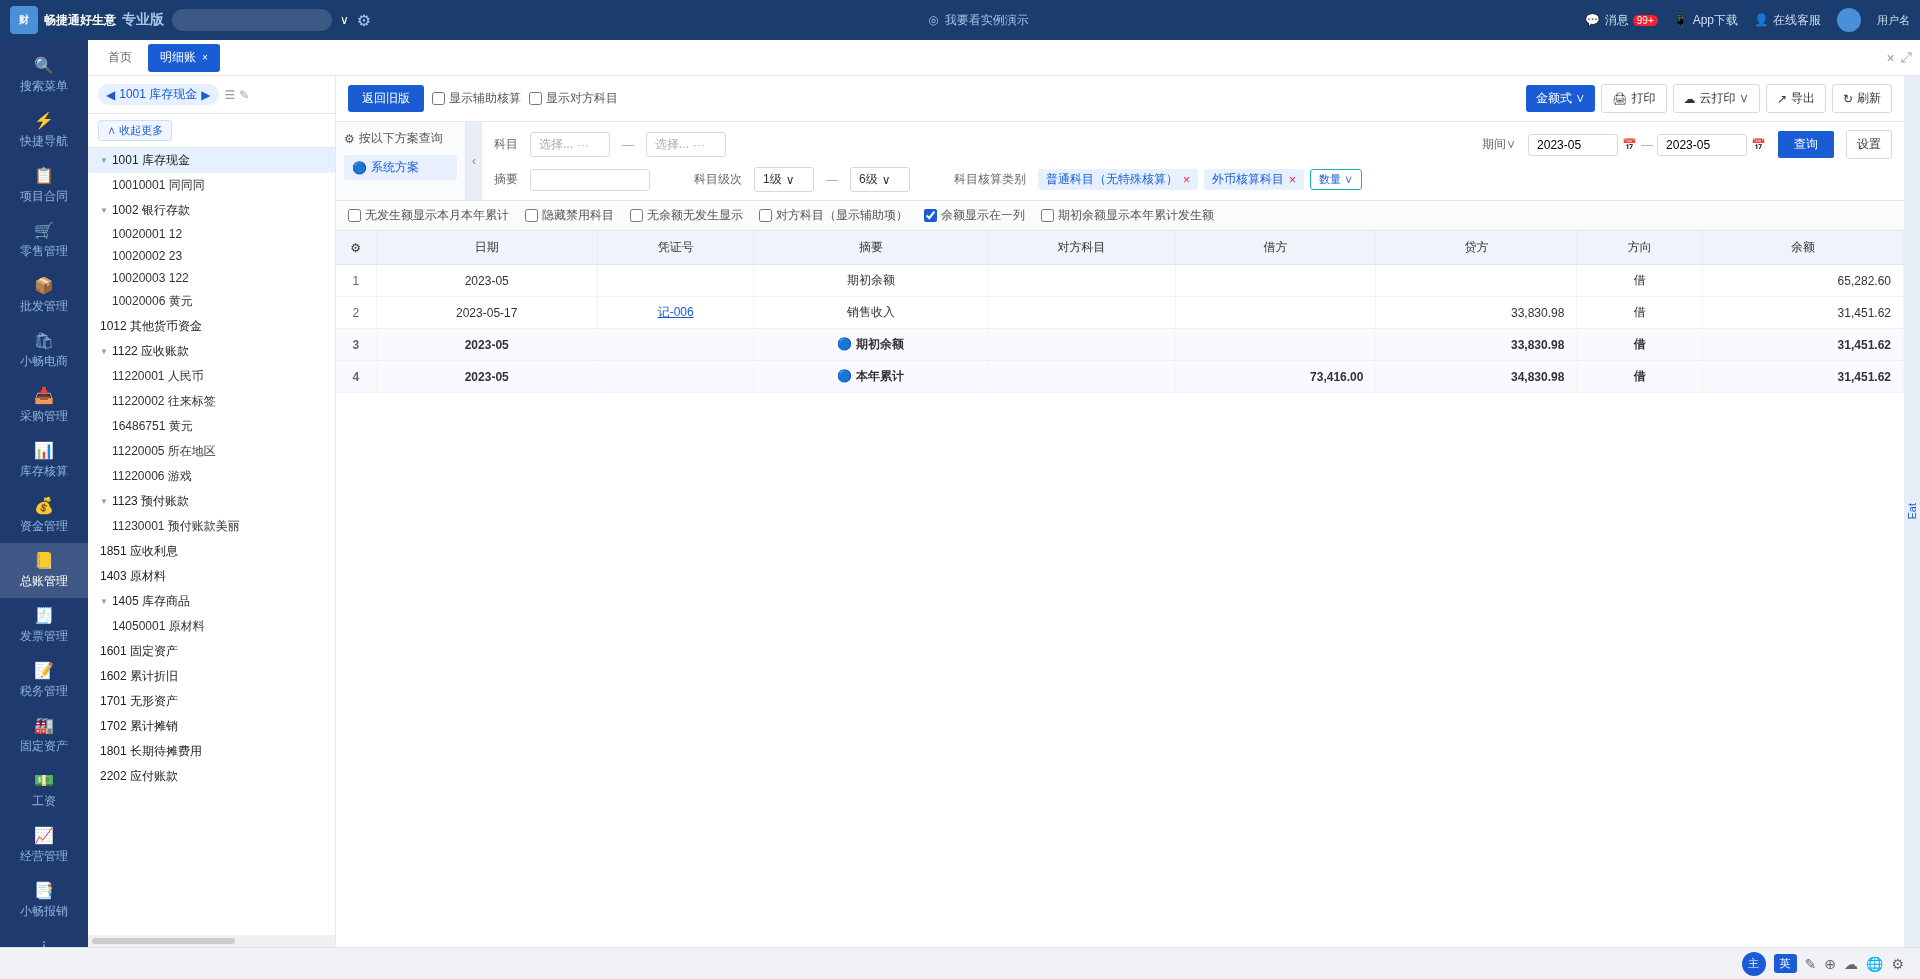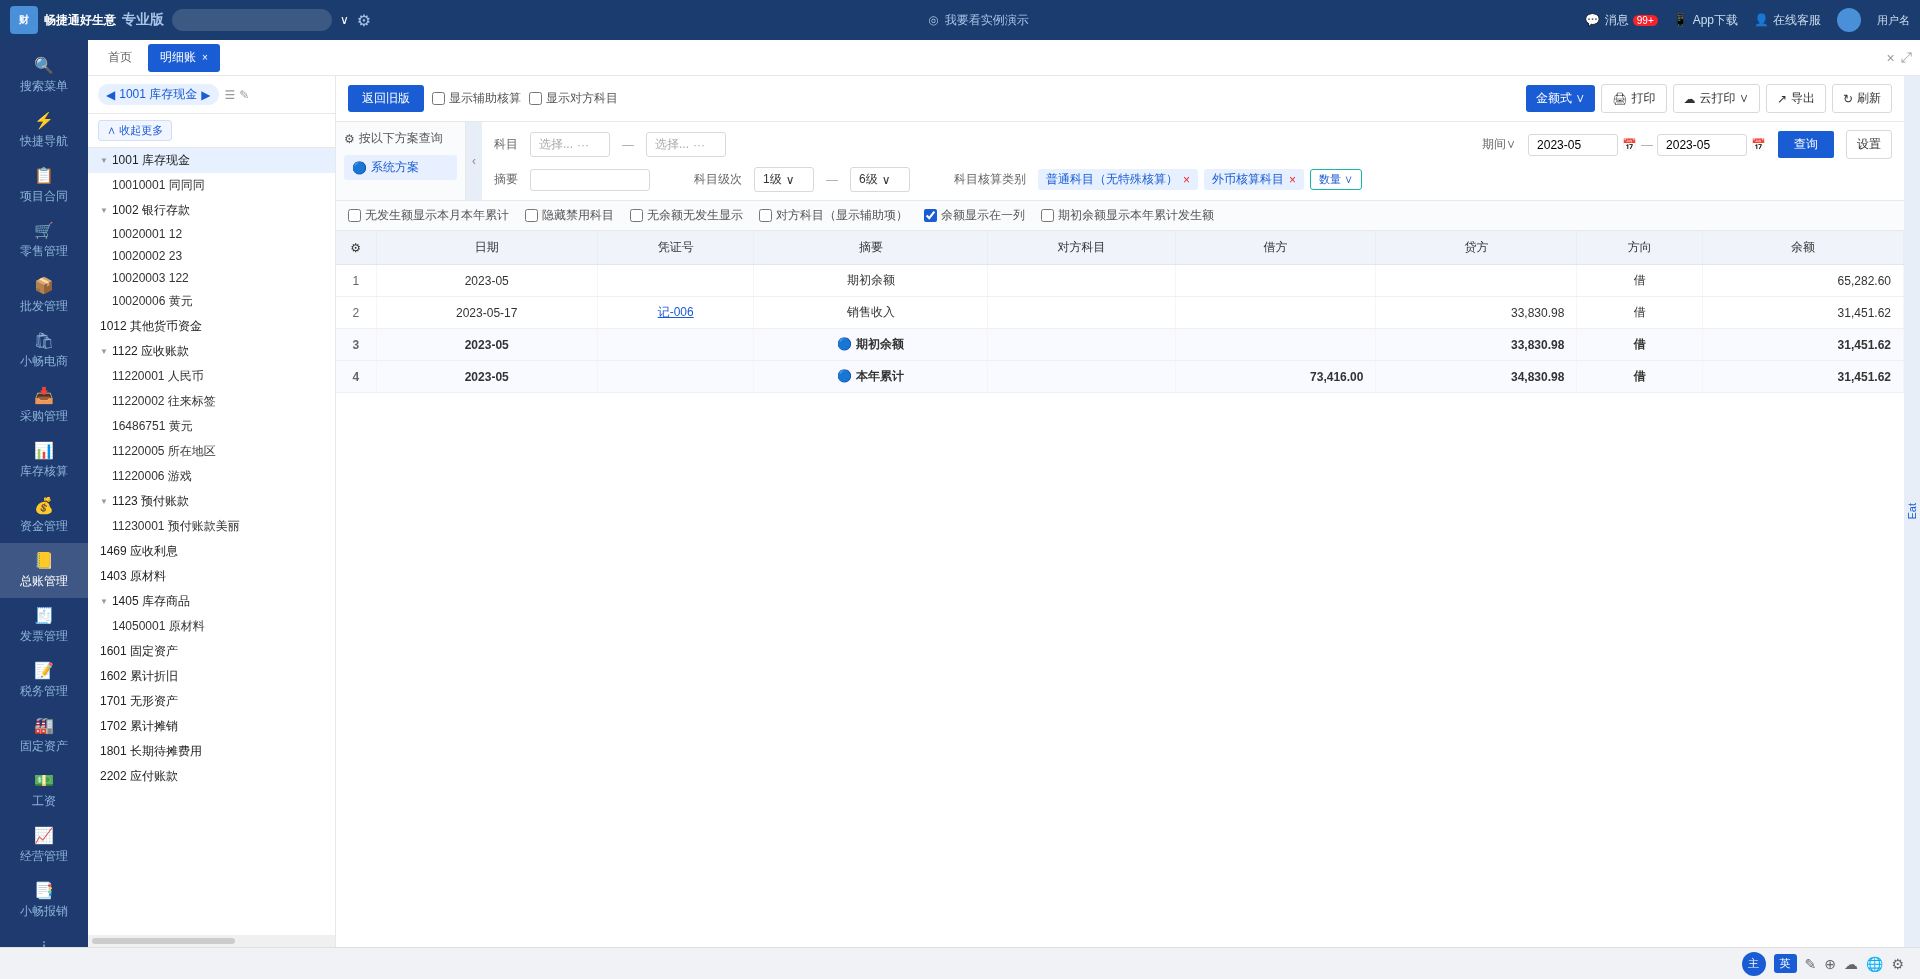--- a/index.html
+++ b/index.html
@@ -297,21 +297,21 @@
             <span>11220006 游戏</span>
           </div>
           <div class="tree-item parent">
             <span class="tree-triangle">▼</span>
             <span>1123 预付账款</span>
           </div>
           <div class="tree-item child">
             <span>11230001 预付账款美丽</span>
           </div>
           <div class="tree-item parent">
-            <span>1469 应收利息</span>
+            <span>1851 应收利息</span>
           </div>
           <div class="tree-item parent">
             <span>1403 原材料</span>
           </div>
           <div class="tree-item parent">
             <span class="tree-triangle">▼</span>
             <span>1405 库存商品</span>
           </div>
           <div class="tree-item child">
             <span>14050001 原材料</span>

